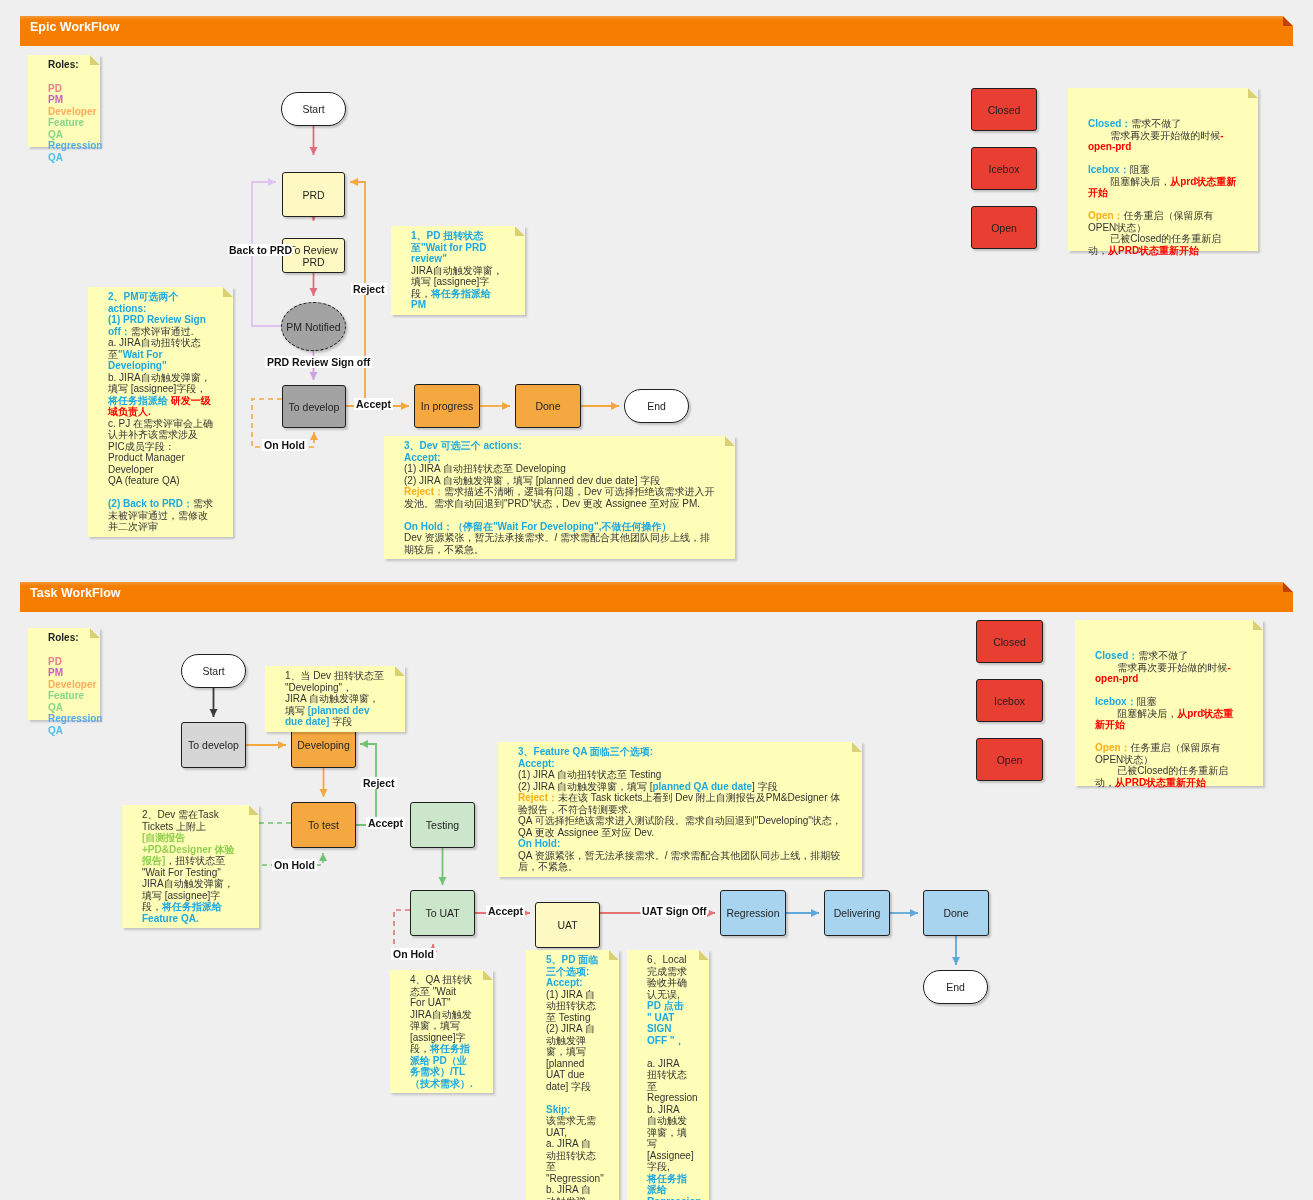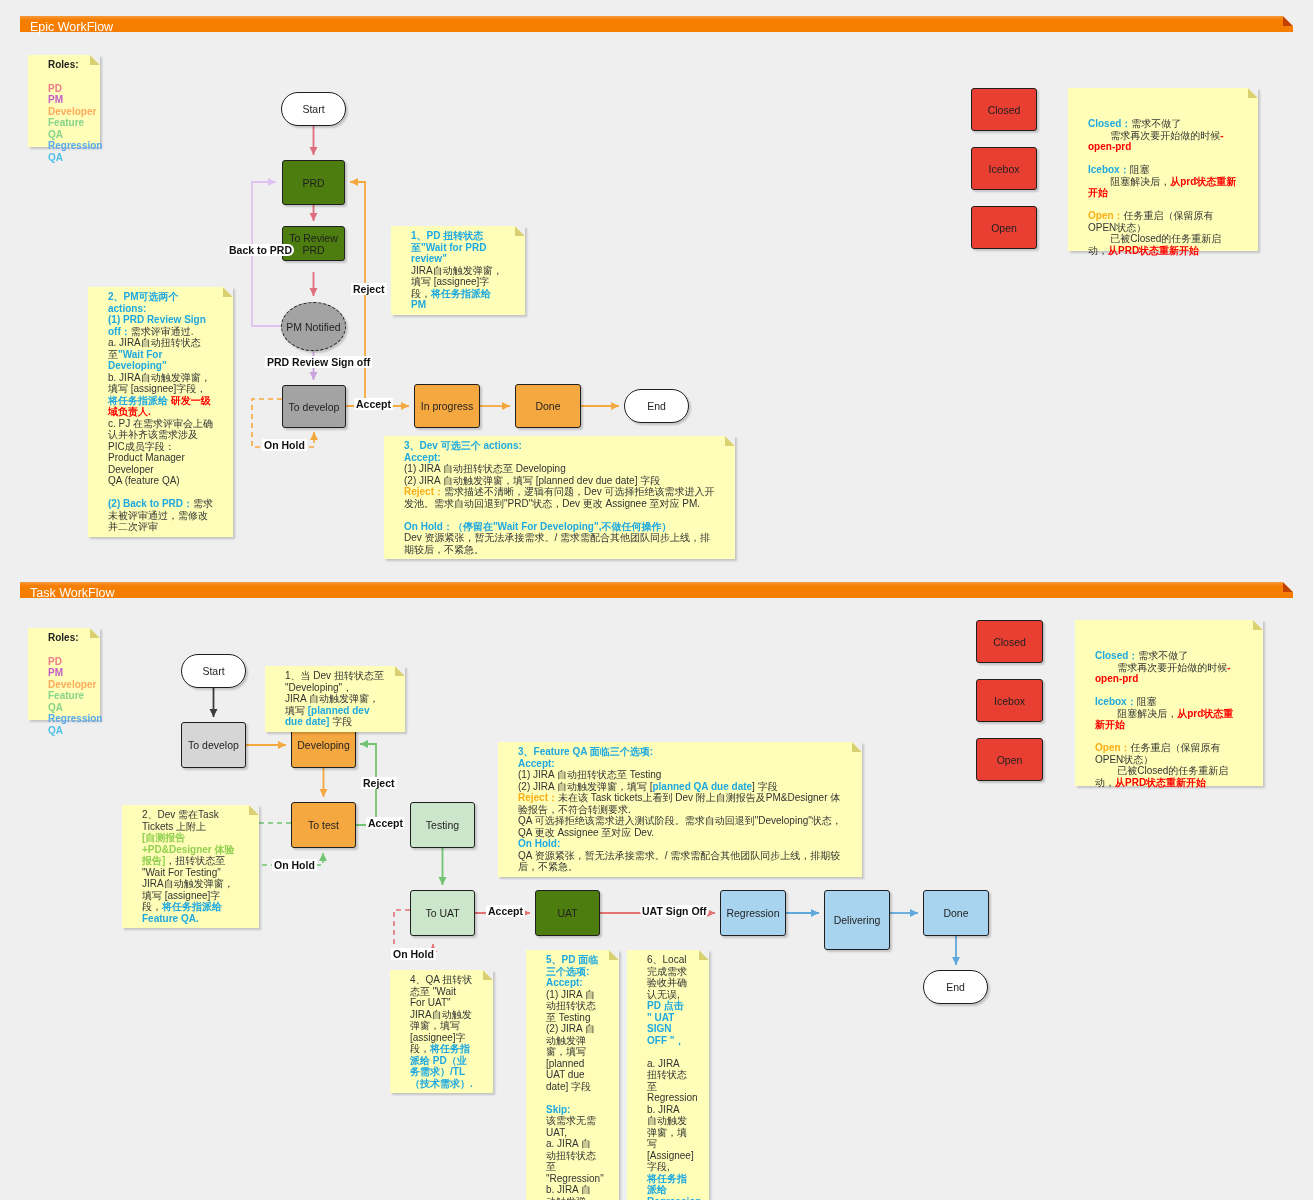--- a/index.html
+++ b/index.html
@@ -1,22 +1,22 @@
 <!DOCTYPE html>
 <html><head>
 <meta charset="utf-8">
 <style>
   html,body{margin:0;padding:0;background:#EFEFEF;}
   body{font-family:"Liberation Sans","DejaVu Sans",sans-serif;}
   .canvas{position:relative;width:1313px;height:1200px;background:#EFEFEF;overflow:hidden;}
   svg.edges{position:absolute;left:0;top:0;pointer-events:none;}
 
   
-  .ribbon{position:absolute;left:20px;width:1273px;height:16px;box-sizing:border-box;
-    background:linear-gradient(180deg,#F79A3B 0,#F57D00 4px);color:#fff;font-weight:normal;
+  .ribbon{position:absolute;left:20px;width:1273px;height:30px;box-sizing:border-box;
+    background:linear-gradient(180deg,#F79A3B 0,#F57D00 4px);color:#fff;font-weight:bold;
     font-size:12.5px;line-height:22px;padding-left:10px;}
   .ribbon::before{content:"";position:absolute;top:0;right:0;width:0;height:0;
     border-bottom:10px solid #C34100;border-right:10px solid transparent;}
   .ribbon::after{content:"";position:absolute;top:0;right:0;width:0;height:0;
     border-top:10px solid #EFEFEF;border-left:10px solid transparent;}
 
   
   .note{position:absolute;background:#FEFEB8;padding:4px 20px;font-size:10px;line-height:11.5px;
     color:#333;box-shadow:1.5px 1.5px 2px rgba(0,0,0,.18);box-sizing:border-box;}
   .note::before{content:"";position:absolute;top:0;right:0;width:0;height:0;
@@ -31,21 +31,21 @@
   .c-g{color:#92D050;font-weight:bold;}
   .role-line{font-weight:bold;}
   .roles-title{font-weight:bold;color:#222;margin-bottom:12px;}
 
   
   .node{position:absolute;border:1.6px solid #1f1f1f;border-radius:3px;display:flex;
     align-items:center;justify-content:center;text-align:center;font-size:10.5px;color:#1f1f1f;
     box-sizing:border-box;box-shadow:2px 2px 2px rgba(0,0,0,.18);padding:2px;}
   .pill{border-radius:17px;background:#fff;}
   .ellipse{border-radius:50%;border-style:dashed;}
-  .f-pink{background:#4d7c0f;}
+  .f-pink{background:#fef9c3;margin-top:12px;}
   .f-purple{background:#a3a3a3;}
   .f-orange{background:#F6A840;}
   .f-gray{background:#D6D6D6;}
   .f-green{background:#CBE6CA;}
   .f-blue{background:#A8D4F0;}
   .status{position:absolute;width:66px;height:43px;background:#E93E32;border:1.6px solid #1f1f1f;
     border-radius:3px;display:flex;align-items:center;justify-content:center;font-size:10.5px;
     color:#222;box-shadow:2px 2px 2px rgba(0,0,0,.18);box-sizing:border-box;}
 
   
@@ -187,21 +187,21 @@
   </div>
 
   <div class="node pill" style="left:181px;top:654px;width:65px;height:34px;">Start</div>
   <div class="node f-gray" style="left:181px;top:722px;width:65px;height:46px;">To develop</div>
   <div class="node f-orange" style="left:291px;top:722px;width:65px;height:46px;">Developing</div>
   <div class="node f-orange" style="left:291px;top:802px;width:65px;height:46px;">To test</div>
   <div class="node f-green" style="left:410px;top:802px;width:65px;height:46px;">Testing</div>
   <div class="node f-green" style="left:410px;top:890px;width:65px;height:46px;">To UAT</div>
   <div class="node f-pink" style="left:535px;top:890px;width:65px;height:46px;">UAT</div>
   <div class="node f-blue" style="left:720px;top:890px;width:66px;height:46px;">Regression</div>
-  <div class="node f-blue" style="left:824px;top:890px;width:66px;height:60px;">Delivering</div>
+  <div class="node f-blue" style="left:824px;top:890px;width:66px;height:46px;">Delivering</div>
   <div class="node f-blue" style="left:923px;top:890px;width:66px;height:46px;">Done</div>
   <div class="node pill" style="left:923px;top:970px;width:65px;height:34px;">End</div>
 
   <div class="elabel" style="left:361px;top:777px;">Reject</div>
   <div class="elabel" style="left:366px;top:817px;">Accept</div>
   <div class="elabel" style="left:272px;top:859px;">On Hold</div>
   <div class="elabel" style="left:486px;top:905px;">Accept</div>
   <div class="elabel" style="left:640px;top:905px;border-radius:6px;">UAT Sign Off</div>
   <div class="elabel" style="left:391px;top:948px;">On Hold</div>
 

